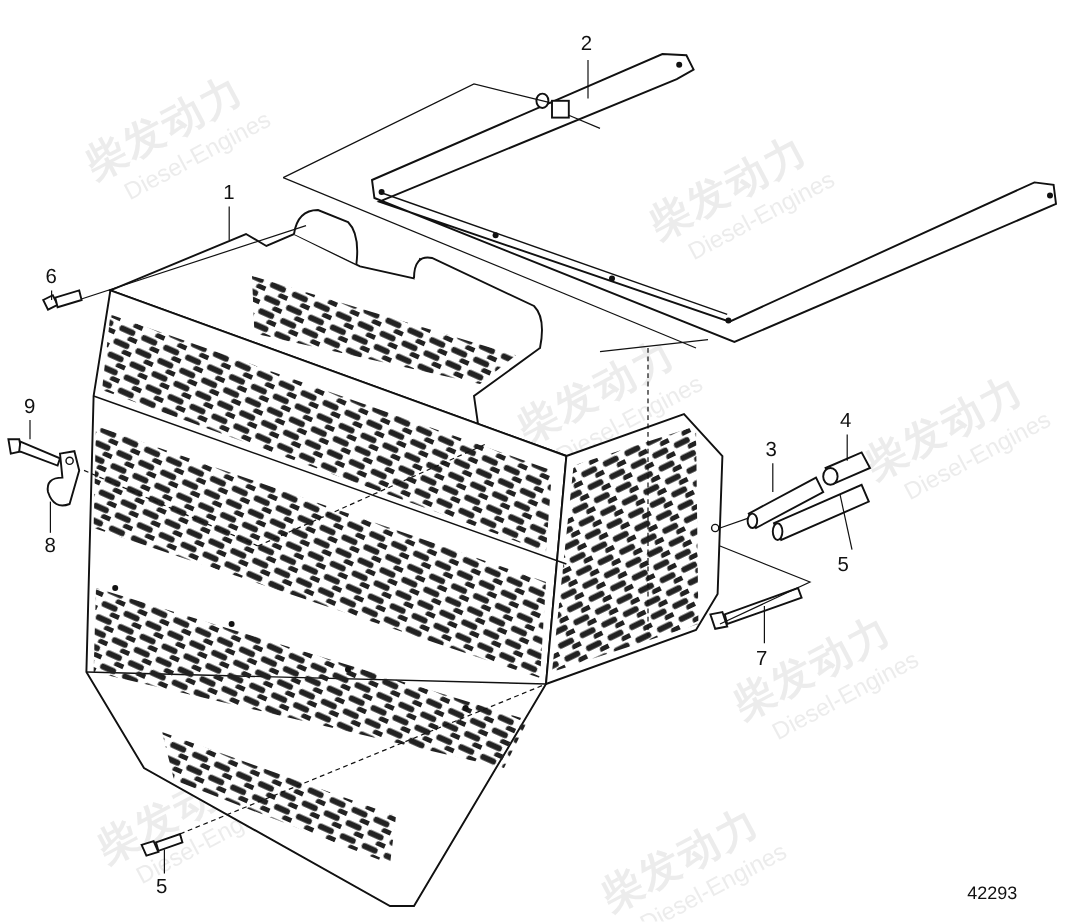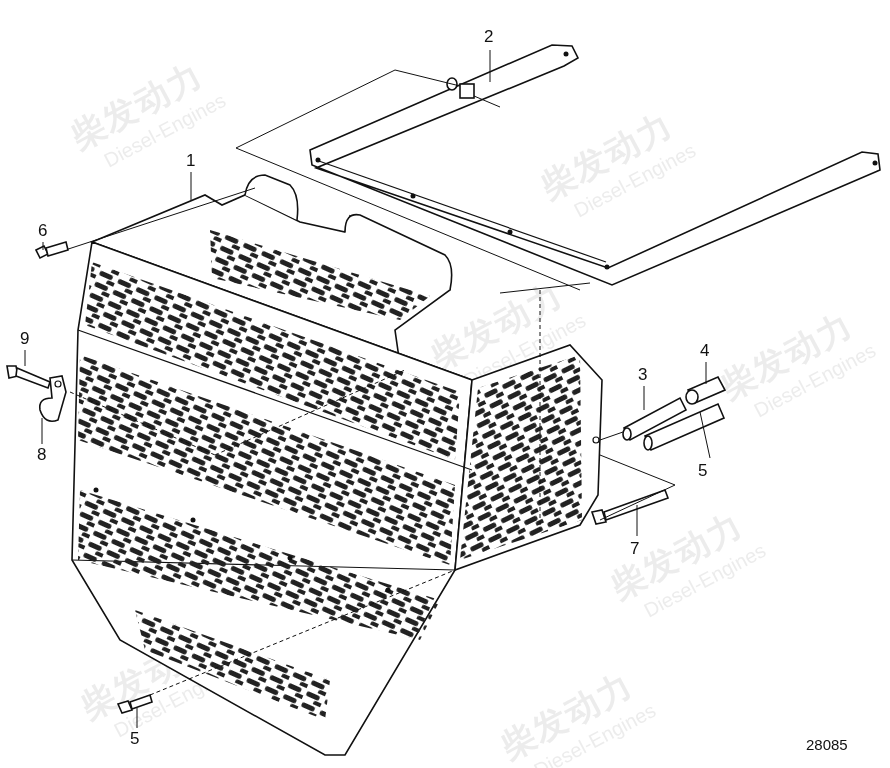--- a/index.html
+++ b/index.html
@@ -165,13 +165,13 @@
 <span class="callout" style="left:484px;top:28px;">2</span>
 <span class="callout" style="left:638px;top:366px;">3</span>
 <span class="callout" style="left:700px;top:342px;">4</span>
 <span class="callout" style="left:130px;top:730px;">5</span>
 <span class="callout" style="left:38px;top:222px;">6</span>
 <span class="callout" style="left:630px;top:540px;">7</span>
 <span class="callout" style="left:37px;top:446px;">8</span>
 <span class="callout" style="left:20px;top:330px;">9</span>
 <span class="callout" style="left:698px;top:462px;">5</span>
 
-<span class="docnum" style="left:806px;top:736px;">28085</span>
+<span class="docnum" style="left:806px;top:736px;">42293</span>
 
 </body></html>

